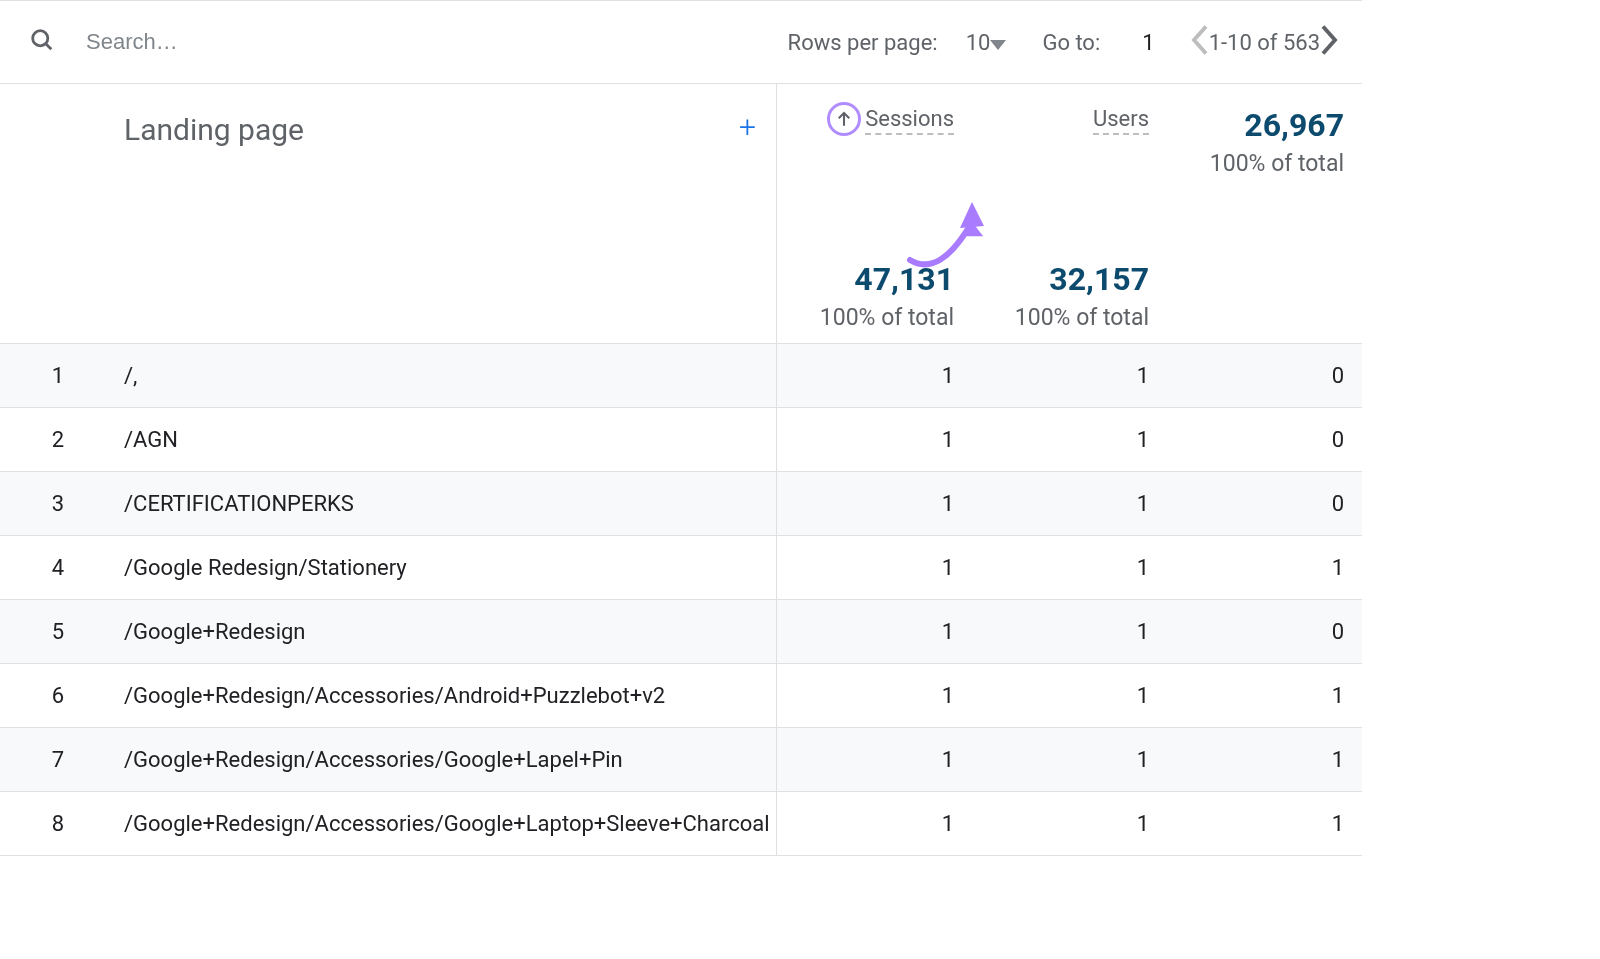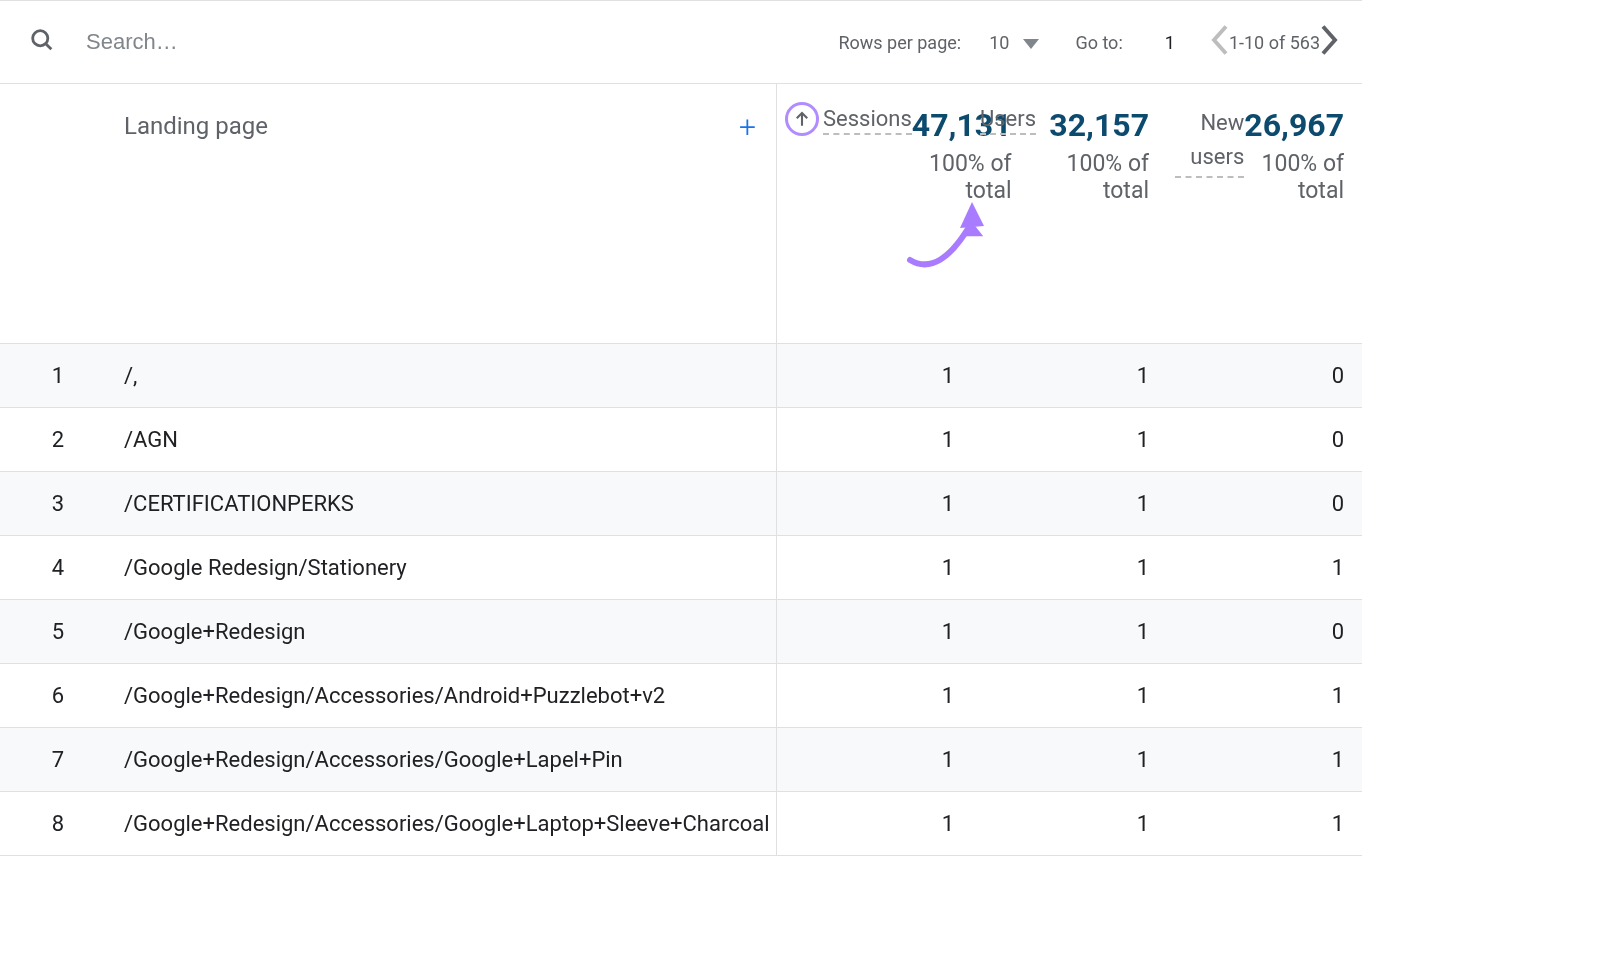--- a/index.html
+++ b/index.html
@@ -12,47 +12,47 @@
     border-top: 1px solid #e0e0e0;
     border-bottom: 1px solid #e0e0e0;
     padding: 0 24px 0 28px;
   }
   .search-wrap { display: flex; align-items: center; flex: 1; }
   .search-icon { color: #5f6368; margin-right: 30px; }
   .search-input {
     border: none; outline: none; font-size: 22px; color: #5f6368; background: transparent; width: 320px;
   }
   .search-input::placeholder { color: #80868b; }
-  .top-right { display: flex; align-items: center; gap: 36px; color: #5f6368; font-size: 18px; }
+  .top-right { display: flex; align-items: center; gap: 36px; color: #5f6368; font-size: 22px; }
   .rpp { display: flex; align-items: center; gap: 28px; }
-  .rpp-select { display: flex; align-items: center; gap: 14px; color: #5f6368; cursor: pointer; }
+  .rpp-select { display: flex; align-items: center; color: #5f6368; cursor: pointer; }
   .goto { display: flex; align-items: center; gap: 42px; }
   .goto-val { color: #202124; }
   .pager { display: flex; align-items: center; }
   .chev { color: #bdbdbd; cursor: pointer; }
   .chev.active { color: #5f6368; }
   .range { color: #5f6368; }
 
   .header-row {
     display: flex;
     border-bottom: 1px solid #e0e0e0;
     height: 260px;
   }
   .col-idx { width: 100px; flex-shrink: 0; }
   .col-page { flex: 1; padding: 28px 20px 12px 24px; display: flex; flex-direction: column; }
   .col-page-top { display: flex; justify-content: space-between; align-items: flex-start; }
-  .dim-label { color: #5f6368; font-size: 24px; }
+  .dim-label { color: #5f6368; font-size: 30px; }
   .plus { color: #1a73e8; font-size: 30px; font-weight: 300; cursor: pointer; line-height: 1; }
   .vsep { width: 1px; background: #e0e0e0; }
 
   .metric-col {
     width: 195px; flex-shrink: 0;
     padding: 22px 18px 12px 8px;
     text-align: right;
-    display: flex; flex-direction: row; justify-content: space-between;
+    display: flex; flex-direction: column; justify-content: space-between;
   }
   .metric-head { display: flex; justify-content: flex-end; align-items: flex-start; gap: 4px; position: relative; }
   .metric-name {
     color: #5f6368; font-size: 22px; border-bottom: 2px dashed #bdbdbd; padding-bottom: 2px;
     display: inline-block; text-align: right;
   }
   .sort-icon {
     width: 34px; height: 34px; border-radius: 50%;
     border: 3px solid #b18cff;
     display: flex; align-items: center; justify-content: center;
@@ -160,23 +160,20 @@
       <div class="metric-head">
         <span class="metric-name">Users</span>
       </div>
       <div class="totals">
         <div class="total-val">32,157</div>
         <div class="total-pct">100% of total</div>
       </div>
     </div>
 
     <div class="metric-col">
-      <div class="metric-head">
-        <span class="metric-name" style="line-height:1.55">New users</span>
-      </div>
       <div class="totals">
         <div class="total-val">26,967</div>
         <div class="total-pct">100% of total</div>
       </div>
     </div>
   </div>
 
   <svg class="annot-arrow" width="120" height="90" viewBox="0 0 120 90">
     <path d="M10,70 Q40,88 72,32" fill="none" stroke="#a97cff" stroke-width="6" stroke-linecap="round"></path>
     <polygon points="72,32 58,40 74,50" fill="#a97cff" transform="rotate(-32 72 32)"></polygon>

